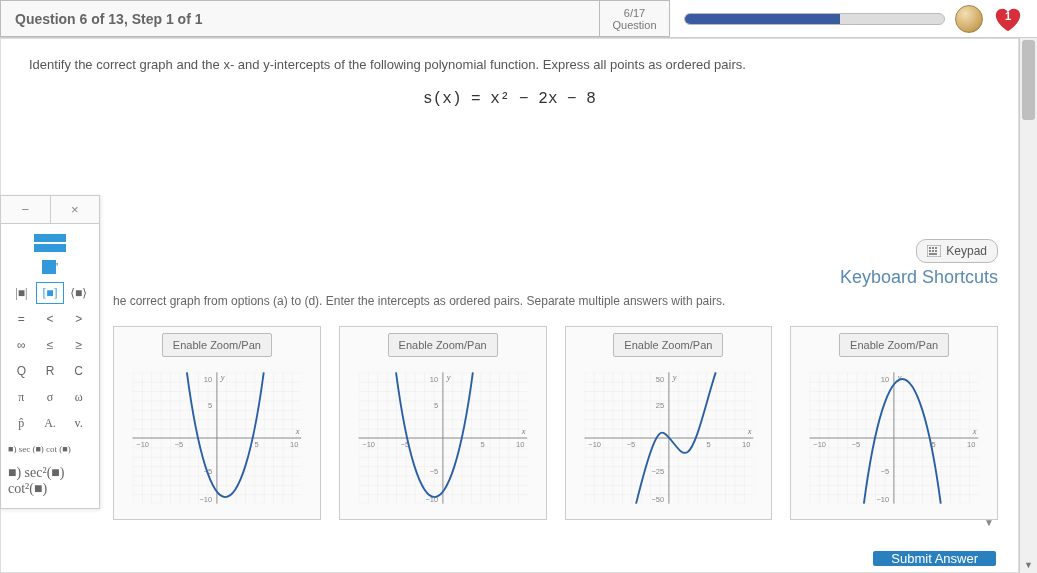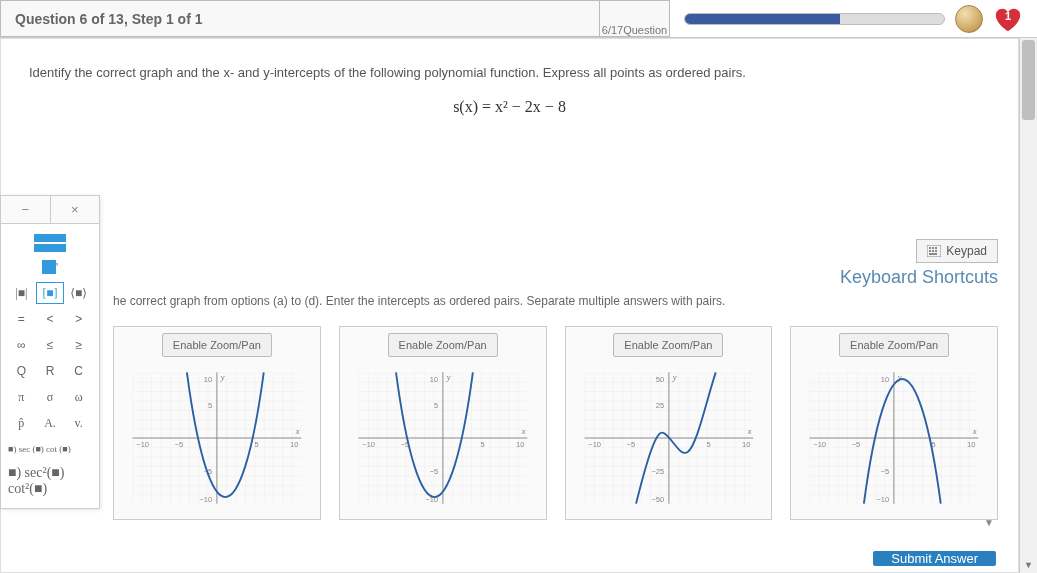--- a/index.html
+++ b/index.html
@@ -1,47 +1,47 @@
 <!DOCTYPE html>
 <html><head>
 <meta charset="utf-8">
 <style>
 *{box-sizing:border-box;margin:0;padding:0}
 body{font-family:Arial,Helvetica,sans-serif;background:#e8e8e8;color:#555;font-size:13px;overflow:hidden}
 .app{width:1037px;height:573px;position:relative;background:#f5f5f5}
 .topbar{display:flex;align-items:stretch;height:38px;background:#fff;border-bottom:1px solid #ccc}
 .qbox{flex:0 0 600px;border:1px solid #bbb;background:#f8f8f8;display:flex;align-items:center;padding:0 14px;font-weight:bold;color:#666;font-size:14px}
-.correct-box{flex:0 0 70px;border:1px solid #bbb;border-left:none;display:flex;flex-direction:row;align-items:flex-end;justify-content:center;font-size:11px;color:#777;background:#f8f8f8}
+.correct-box{flex:0 0 70px;border:1px solid #bbb;border-left:none;display:flex;flex-direction:column;align-items:center;justify-content:center;font-size:11px;color:#777;background:#f8f8f8}
 .progress-wrap{flex:1;display:flex;align-items:center;padding:0 14px;gap:10px}
 .progress{flex:1;height:12px;background:#ddd;border-radius:6px;overflow:hidden;border:1px solid #bbb}
 .progress-fill{height:100%;background:#3a5ba0}
 .coin{width:28px;height:28px;border-radius:50%;background:radial-gradient(circle at 35% 30%,#f5deb3,#c9a35b 70%,#8a6b2f);border:1px solid #a78442}
 .heart{width:30px;height:30px;position:relative;display:flex;align-items:center;justify-content:center}
 .heart svg{width:30px;height:30px}
 .heart-num{position:absolute;color:#fff;font-size:11px;font-weight:bold;top:6px}
 .content{position:absolute;top:38px;left:0;right:18px;bottom:0;background:#fff;border:1px solid #ddd;overflow:hidden}
 .scrollbar{position:absolute;right:0;top:38px;bottom:0;width:18px;background:#f0f0f0;border-left:1px solid #ccc}
 .scroll-thumb{position:absolute;top:2px;left:2px;right:2px;height:80px;background:#bfbfbf;border-radius:3px}
 .scroll-arrow{position:absolute;left:0;right:0;height:16px;display:flex;align-items:center;justify-content:center;color:#777;font-size:9px}
-.prompt{padding:26px 28px 10px;color:#555;font-size:13px}
-.equation{text-align:center;font-family:Liberation Serif, serif;font-size:16px;color:#333;padding:8px 0 30px}
+.prompt{padding:18px 28px 10px;color:#555;font-size:13px}
+.equation{text-align:center;font-family:Liberation Mono, monospace;font-size:16px;color:#333;padding:8px 0 30px}
 .floater{position:absolute;left:0;top:195px;width:100px;background:#fff;border:1px solid #ccc;box-shadow:1px 1px 4px rgba(0,0,0,.1);z-index:5}
 .floater-tabs{display:flex;border-bottom:1px solid #ccc}
 .ftab{flex:1;text-align:center;padding:6px 0;border-right:1px solid #ccc;color:#888;background:#fafafa;font-size:13px}
 .ftab:last-child{border-right:none}
 .fbody{padding:6px}
 .frow{display:flex;margin-bottom:4px}
 .fcell{flex:1;display:flex;align-items:center;justify-content:center;min-height:22px;font-size:12px;color:#666;border:1px solid transparent}
 .fbars{display:flex;flex-direction:column;gap:2px;align-items:center;padding:4px 0}
 .fbar{width:32px;height:8px;background:#3399dd}
 .fsq{width:14px;height:14px;background:#3399dd;display:inline-block}
 .fsym{font-family:'Cambria Math',serif}
 .answer-area{position:absolute;left:100px;right:0;top:190px;bottom:0;padding:10px 20px 0 12px}
 .keypad-row{display:flex;justify-content:flex-end;gap:6px;margin-bottom:4px}
-.keypad-btn{border:1px solid #bbb;background:#f4f4f4;padding:4px 10px;font-size:12px;color:#555;display:flex;align-items:center;gap:5px;border-radius:0}
+.keypad-btn{border:1px solid #bbb;background:#f4f4f4;padding:4px 10px;font-size:12px;color:#555;display:flex;align-items:center;gap:5px;border-radius:10px}
 .kbd-short{text-align:right;color:#5b8ab0;font-size:18px;margin-bottom:6px}
 .instr{font-size:12px;color:#666;margin-bottom:18px}
 .graphs{display:flex;gap:18px;justify-content:space-between}
 .gcard{flex:1;border:1px solid #ccc;background:#fafafa;padding:6px;display:flex;flex-direction:column;align-items:center;min-width:0}
 .zoombtn{border:1px solid #bbb;background:#f0f0f0;padding:5px 10px;font-size:11px;color:#666;margin-bottom:6px;border-radius:2px}
 .plot{width:100%;height:150px}
 .plot svg{width:100%;height:100%}
 .axis-lbl{font-size:9px;fill:#777;font-style:italic;font-family:serif}
 .tick{font-size:8px;fill:#888}
 .submit-row{position:absolute;right:22px;bottom:6px}

